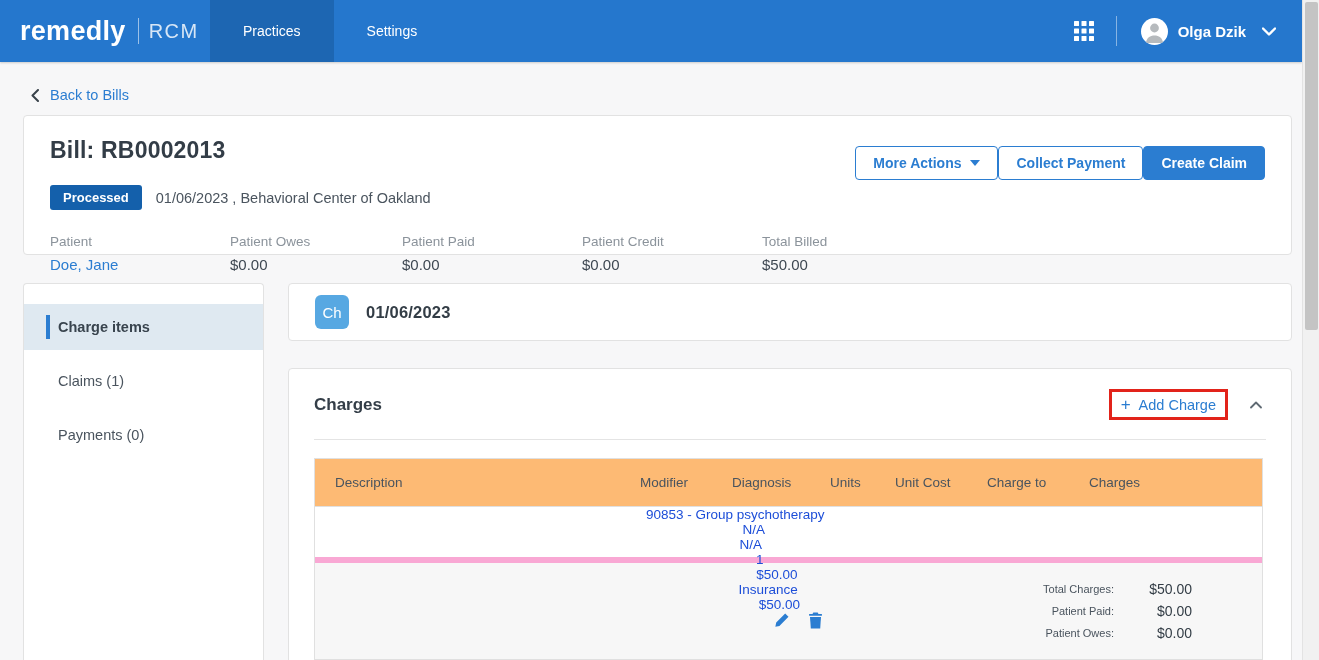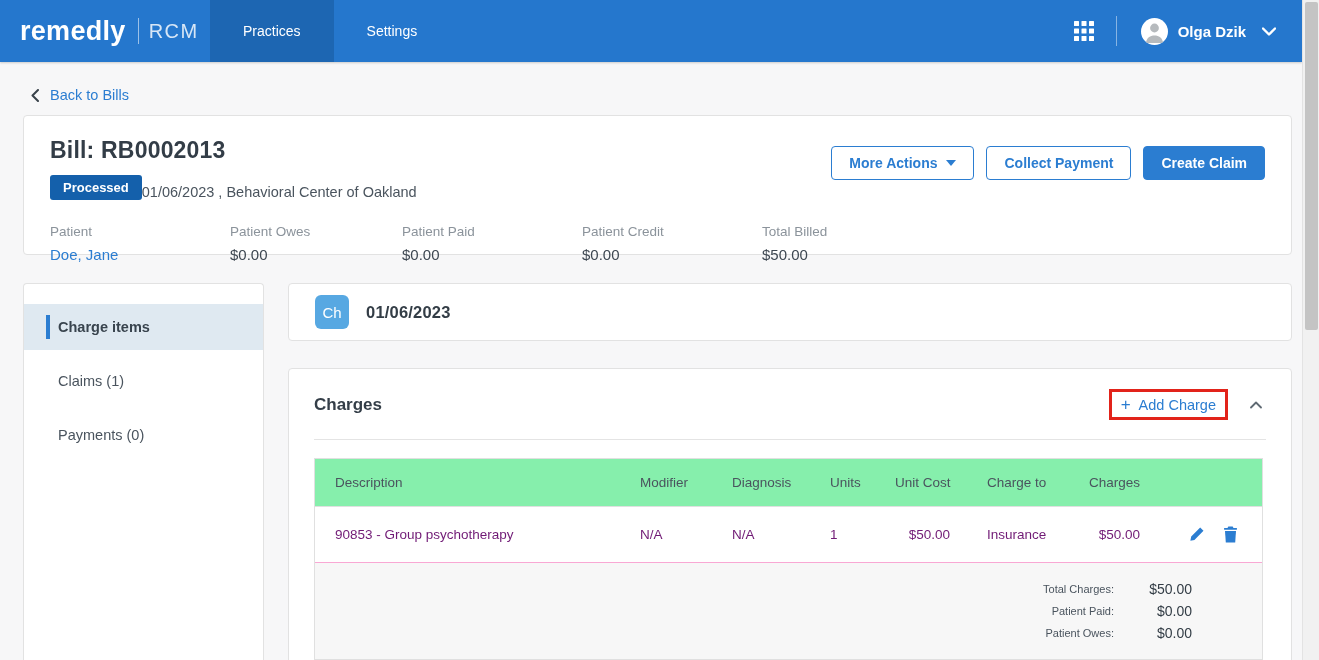--- a/index.html
+++ b/index.html
@@ -27,24 +27,24 @@
   
   .breadcrumb { position:absolute; left:31px; top:87px; display:flex; align-items:center; gap:11px; cursor:pointer; }
   .breadcrumb .bc-label { color:#2b7dd1; font-size:14.5px; }
 
   
   .card { background:#fff; border:1px solid #e2e2e2; border-radius:4px; }
 
   .bill-card { position:absolute; left:23px; top:115px; width:1269px; height:140px; padding:21px 26px; }
   .bill-top { display:flex; justify-content:space-between; align-items:flex-start; }
   .bill-title { font-size:23px; font-weight:700; color:#333d47; letter-spacing:.2px; }
-  .bill-sub { display:flex; align-items:flex-end; margin-top:11px; }
+  .bill-sub { display:flex; align-items:center; gap:14px; margin-top:21px; }
   .status-badge { background:#1460ab; color:#fff; font-size:13px; font-weight:700; padding:5px 13px; border-radius:3px; }
   .bill-subtitle { font-size:14.5px; color:#4a545e; }
-  .bill-actions { display:flex; gap:12px; padding-top:9px;padding-left:7px; }
+  .bill-actions { display:flex; padding-top:9px;padding-left:7px; }
   .btn { font-family:inherit; font-size:14px; font-weight:700; border-radius:4px; height:34px; padding:0 17px;
          display:flex; align-items:center; gap:9px; cursor:pointer; }
   .btn.outline { background:#fff; border:1px solid #2b7dd1; color:#2b7dd1; }
   .btn.solid { background:#2b7dd1; border:1px solid #2b7dd1; color:#fff; }
   .stats { display:flex; margin-top:24px; }
   .stat-label { font-size:13.5px; color:#8b939b; }
   .stat-value { font-size:15px; color:#3e4852; margin-top:7px; }
   .stat-value.link { color:#2b7dd1; cursor:pointer; }
   .stat:nth-child(1){width:180px;} .stat:nth-child(2){width:172px;} .stat:nth-child(3){width:180px;} .stat:nth-child(4){width:180px;}
 
@@ -72,22 +72,22 @@
   .head-right { display:flex; align-items:center; }
   .red-annotation { border:3px solid #e2231a; padding:4px 9px; }
   .add-charge { background:none; border:none; font-family:inherit; color:#2b7dd1; font-size:14.5px; font-weight:400;
                 display:flex; align-items:center; gap:8px; cursor:pointer; }
   .add-plus { font-size:17px; line-height:1; font-weight:400; }
   .collapse-btn { background:none; border:none; margin-left:18px; cursor:pointer; padding:4px; display:flex; }
 
   
   .charge-table { margin-top:18px; border:1px solid #e0e0e0; width:949px; }
   .t-row { display:flex; align-items:center; }
-  .t-head { background:#86efac; height:48px; border-bottom:1px solid #e0e0e0; color:#4a545e; font-size:13.5px; }
-  .t-body { background:#fff; height:56px; border-bottom:1px solid #f9a8d4; color:#701a75; font-size:13.5px; }
+  .t-head { background:#fdba74; height:48px; border-bottom:1px solid #e0e0e0; color:#4a545e; font-size:13.5px; }
+  .t-body { background:#fff; height:56px; border-bottom:6px solid #f9a8d4; color:#1d4ed8; font-size:13.5px;flex-direction:column; }
   .c-desc { width:325px; padding-left:20px; }
   .c-mod { width:92px; }
   .c-diag { width:98px; }
   .c-units { width:65px; }
   .c-cost { width:92px; text-align:right; padding-right:37px; white-space:nowrap; }
   .c-chto { width:100px; }
   .c-chg { width:83px; text-align:right; padding-right:30px; white-space:nowrap; }
   .c-actions { flex:1; display:flex; align-items:center; gap:18px; padding-left:18px; }
   .icon-btn { background:none; border:none; cursor:pointer; padding:0; display:flex; }
   .t-foot { background:#f7f7f7; padding:15px 70px 15px 20px; }

